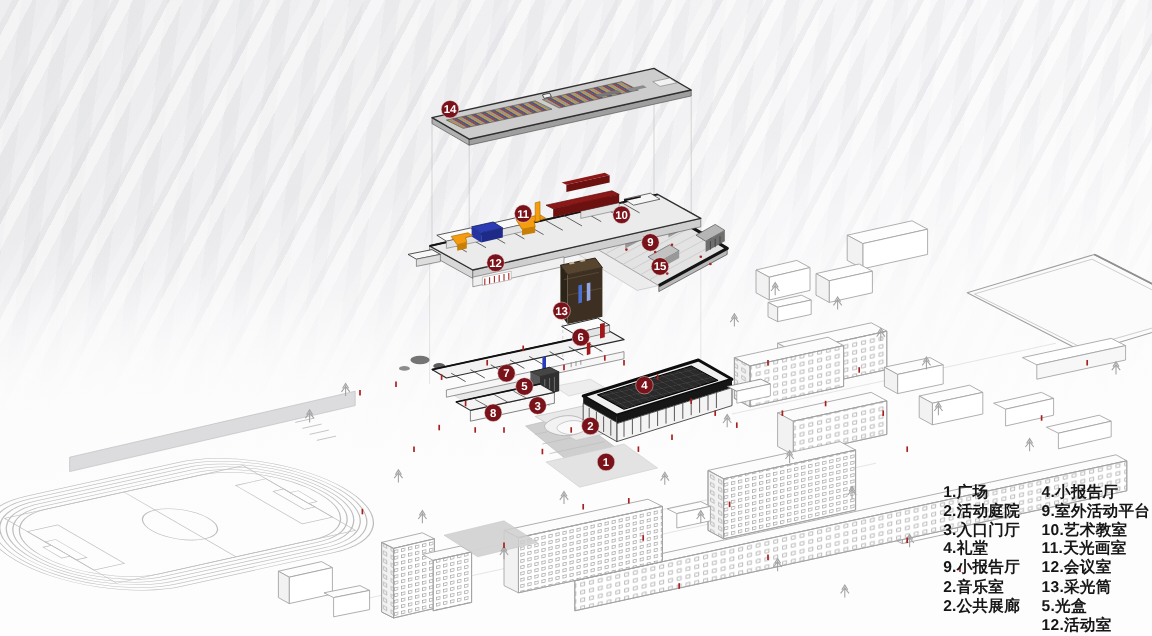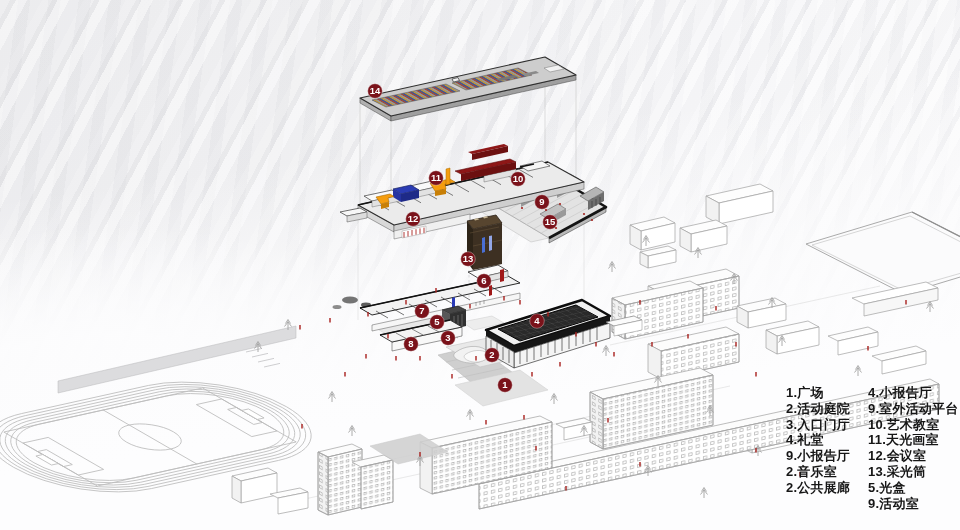--- a/index.html
+++ b/index.html
@@ -8,21 +8,21 @@
   .bg-base{position:absolute;inset:0;
     background:linear-gradient(105deg,#ebebed 0%,#f0f0f2 35%,#f6f6f8 65%,#fafafb 100%);}
   .bg-streaks{position:absolute;left:0;top:0;width:100%;height:380px;opacity:.75;
     background:
       repeating-linear-gradient(118deg,rgba(255,255,255,0) 0 9px,rgba(203,204,209,.28) 9px 14px,rgba(255,255,255,.5) 14px 24px,rgba(214,215,220,.18) 24px 37px),
       repeating-linear-gradient(98deg,rgba(255,255,255,.25) 0 18px,rgba(222,223,227,.20) 18px 30px);}
   .bg-fade{position:absolute;inset:0;
     background:linear-gradient(172deg,rgba(252,252,253,0) 30%,rgba(252,252,253,.85) 55%,#fdfdfe 72%),
                radial-gradient(420px 240px at 12% 88%,rgba(253,253,254,.95) 0 55%,rgba(253,253,254,0) 100%);}
   svg{position:absolute;left:0;top:0;}
-  .legend{position:absolute;left:786px;top:385px;display:flex;gap:15px;
+  .legend{position:absolute;left:786px;top:402px;display:flex;gap:15px;
           font-size:13px;font-weight:bold;color:#161616;line-height:15.8px;
           letter-spacing:.2px;white-space:nowrap;}
   .legend .col{display:flex;flex-direction:column;}
   .legend .col:first-child{min-width:67px;}
 </style>
 </head>
 <body>
 
 <div class="stage">
   <div class="bg-base"></div>
@@ -483,16 +483,16 @@
         <div>2.公共展廊</div>
       </div>
     <div class="col" id="legend-col-1">
         <div>4.小报告厅</div>
         <div>9.室外活动平台</div>
         <div>10.艺术教室</div>
         <div>11.天光画室</div>
         <div>12.会议室</div>
         <div>13.采光筒</div>
         <div>5.光盒</div>
-        <div>9.活动室</div>
+        <div>12.活动室</div>
       </div>
   </div>
 </div>
 
 </body></html>

